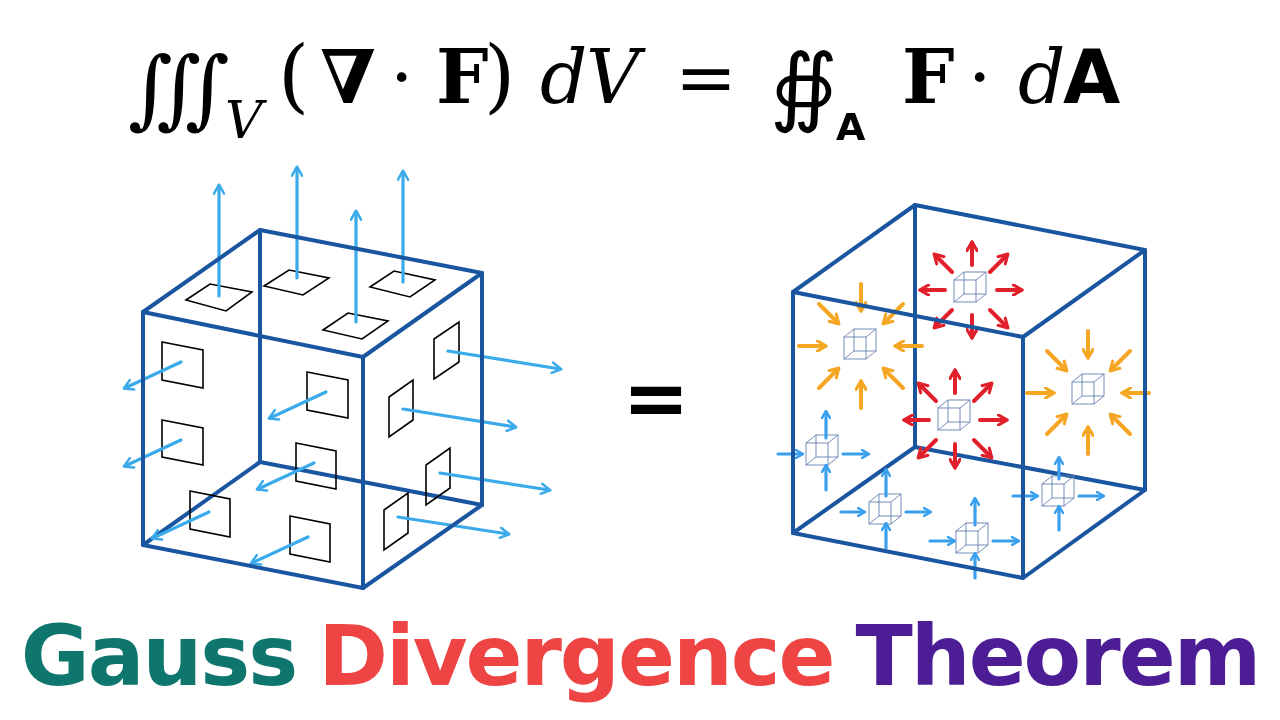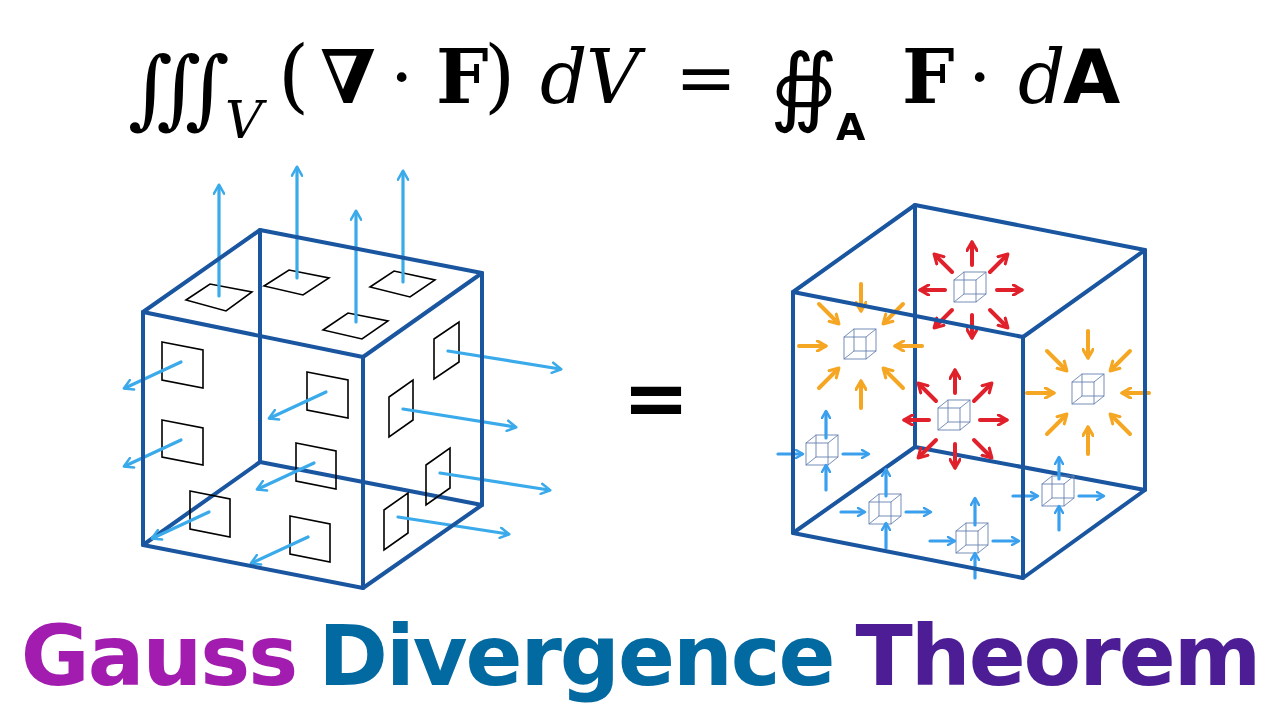--- a/index.html
+++ b/index.html
@@ -219,14 +219,14 @@
 
     <g stroke="#1a56a0" stroke-width="4" fill="none" stroke-linecap="round" stroke-linejoin="round">
       <polygon points="915,205 1145,250 1023,337 793,292"></polygon>
       <polyline points="793,292 793,533 1023,578 1023,337"></polyline>
       <polyline points="1023,578 1145,490 1145,250"></polyline>
     </g>
   </g>
 </svg>
 
 <div id="title">
-  <span class="w1" style="color:#a21caf">Gauss</span><span class="w2" style="color:#0369a1">Divergence</span><span style="color:#4c1d95">Theorem</span>
+  <span class="w1" style="color:#0f766e">Gauss</span><span class="w2" style="color:#ef4444">Divergence</span><span style="color:#4c1d95">Theorem</span>
 </div>
 
 </body></html>

